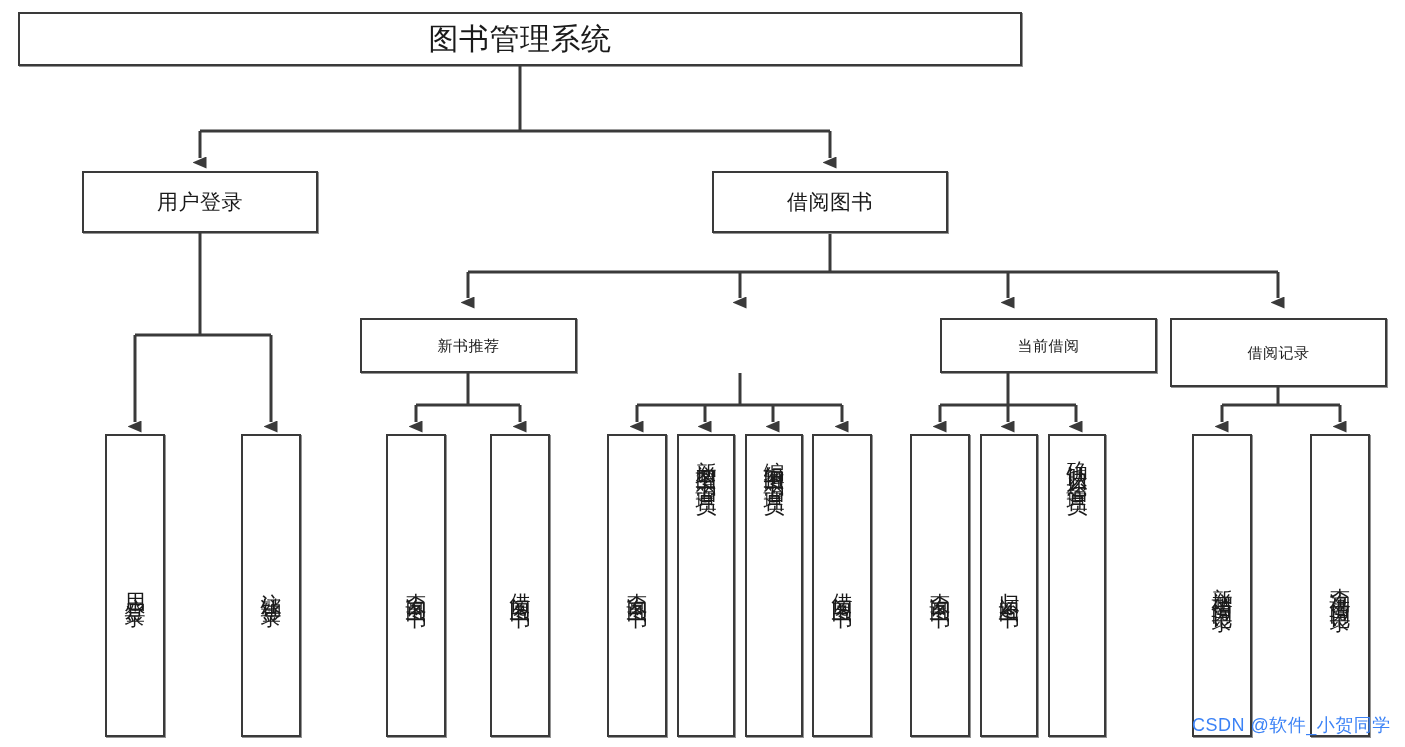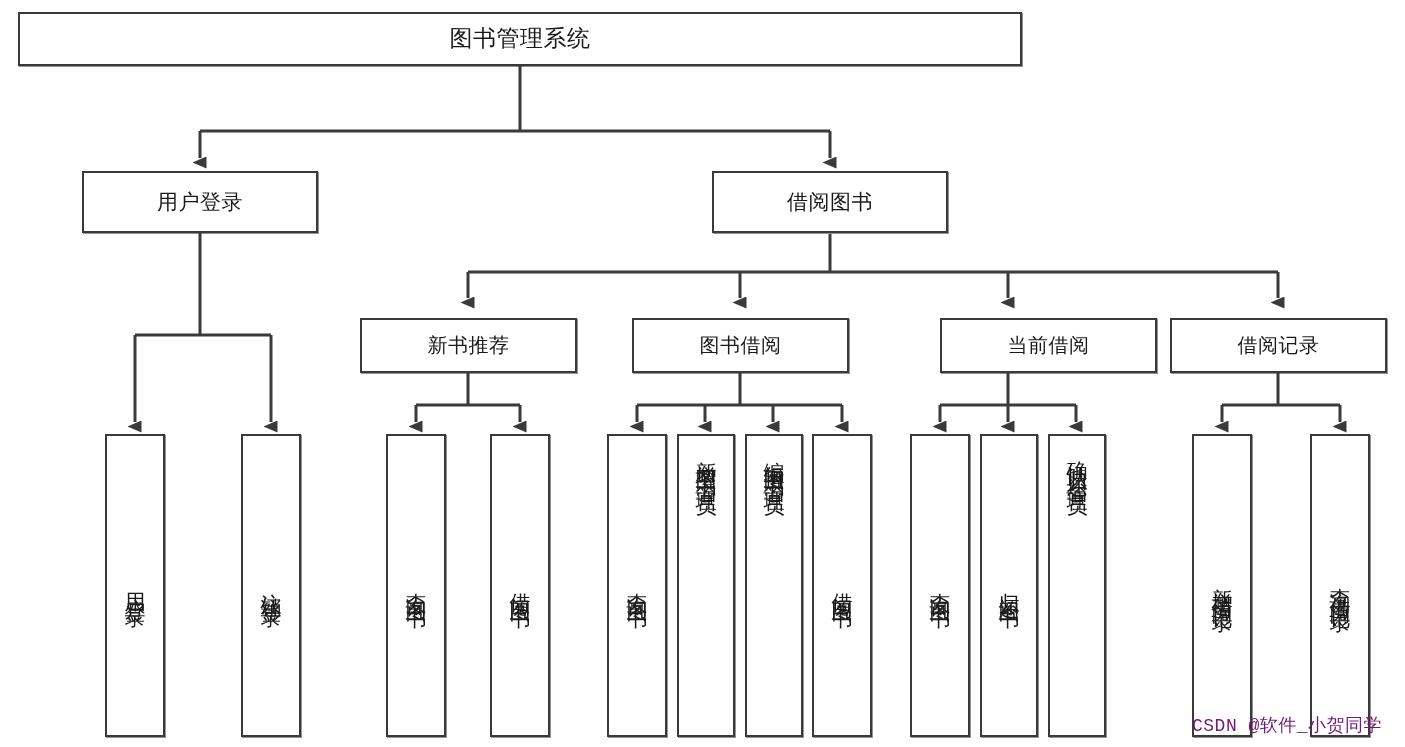--- a/index.html
+++ b/index.html
@@ -37,23 +37,23 @@
     color: #1a1a1a;
     letter-spacing: 0.5px;
   }
   .node .label {
     display: block;
     text-align: center;
     line-height: 1.18;
     white-space: nowrap;
   }
   
-  .node.h-root .label { font-size: 23px; font-family: Liberation Serif, serif; }
+  .node.h-root .label { font-size: 30px; font-family: Liberation Serif, serif; }
   .node.h-mid  .label { font-size: 21px; }
-  .node.h-sub  .label { font-size: 20px; }
+  .node.h-sub  .label { font-size: 15px; }
 
   
   .node.v-leaf {
     padding: 8px 0;
     align-items: flex-start;
     justify-content: center;
   }
   .node.v-leaf .label {
     writing-mode: vertical-rl;
     text-orientation: upright;
@@ -64,24 +64,23 @@
   }
   .node.v-leaf.center .label {
     margin-top: auto;
     margin-bottom: auto;
   }
   .watermark {
     position: absolute;
     left: 1192px;
     top: 713px;
     font-size: 18px;
-    color: #701a75;
+    color: #3b82f6;
     white-space: nowrap;
     letter-spacing: 0.5px;
-    font-family: Liberation Mono, monospace;
   }
 </style>
 </head>
 <body>
 
 <div id="canvas">
 
   <svg class="wires" viewBox="0 0 1405 747" xmlns="http://www.w3.org/2000/svg">
     <defs>
       <marker id="arrow" markerWidth="12" markerHeight="14" refX="1.5" refY="6.5" orient="auto" markerUnits="userSpaceOnUse">
@@ -142,29 +141,26 @@
   </div>
 
   <div class="node h-mid" style="left:712px; top:171px; width:236px; height:62px;">
     <span class="label">借阅图书</span>
   </div>
 
   <div class="node h-sub" style="left:360px; top:318px; width:217px; height:55px;">
     <span class="label">新书推荐</span>
   </div>
 
-  <div class="node h-sub" style="left:632px; top:318px; width:217px; height:55px;">
-    <span class="label">图书借阅</span>
-  </div>
 
   <div class="node h-sub" style="left:900px; top:318px; width:217px; height:55px;margin-left:40px;">
     <span class="label">当前借阅</span>
   </div>
 
-  <div class="node h-sub" style="left:1170px; top:318px; width:217px; height:55px;justify-content:center;">
+  <div class="node h-sub" style="left:1170px; top:318px; width:217px; height:69px;justify-content:center;">
     <span class="label">借阅记录</span>
   </div>
 
   <div class="node v-leaf center" style="left:105px; top:434px; width:60px; height:303px;">
     <span class="label">用户登录</span>
   </div>
 
   <div class="node v-leaf center" style="left:241px; top:434px; width:60px; height:303px;">
     <span class="label">注销登录</span>
   </div>

